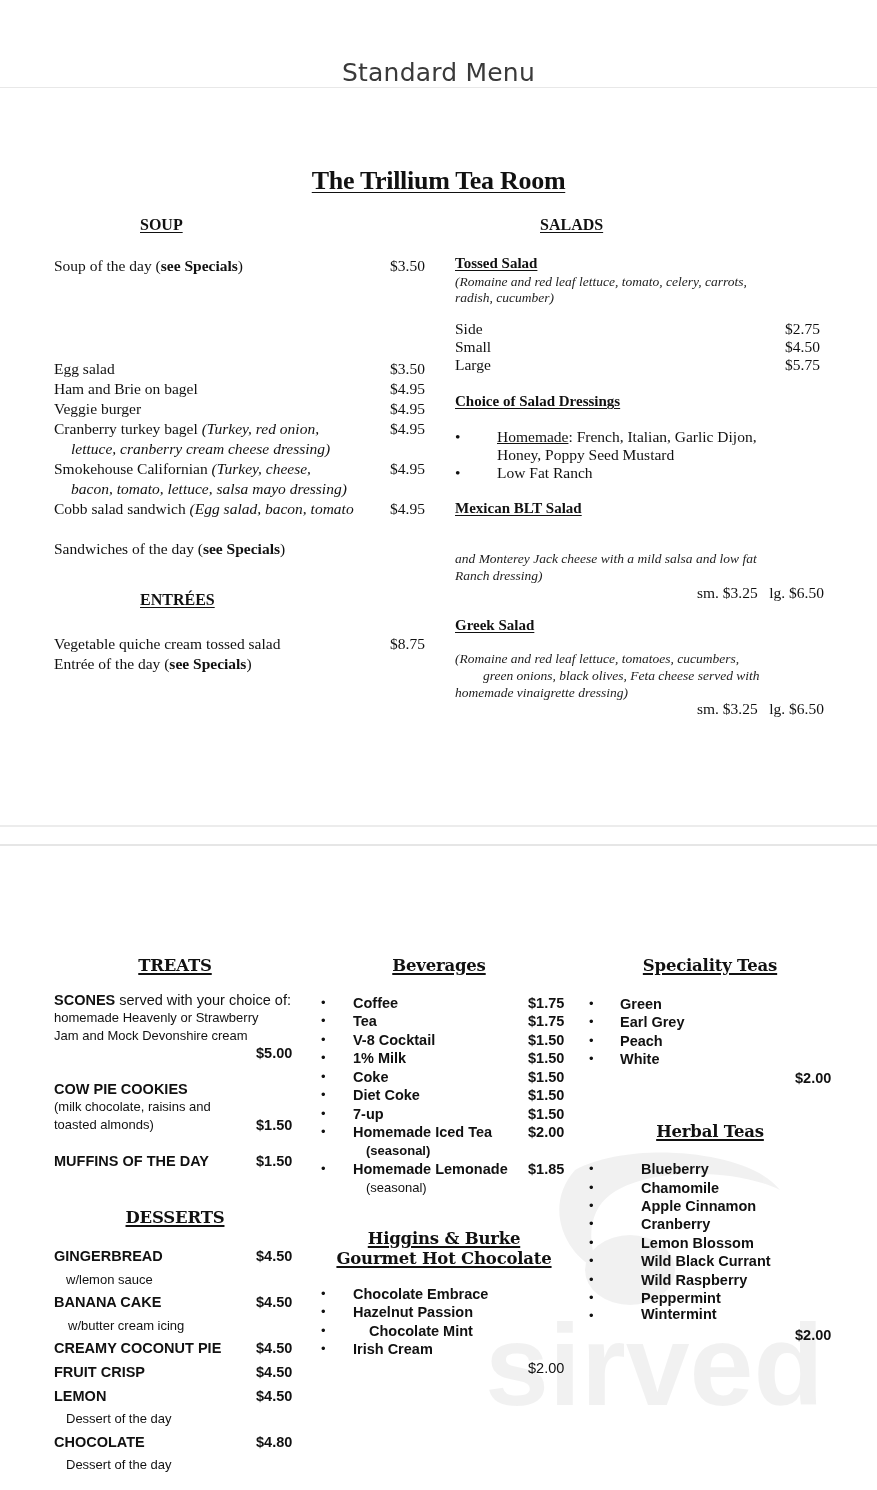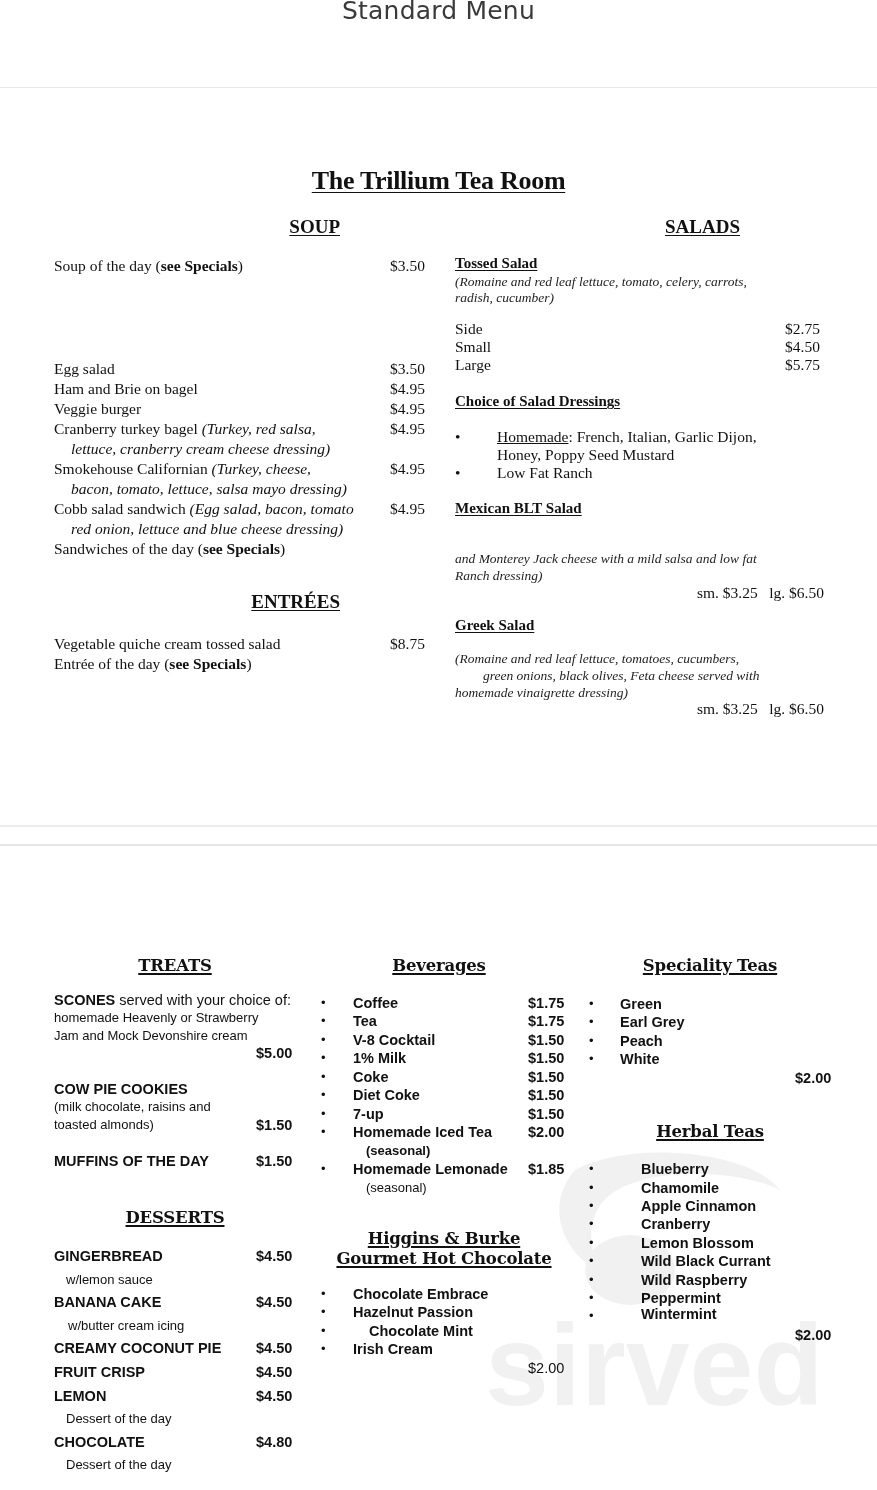--- a/index.html
+++ b/index.html
@@ -1,21 +1,21 @@
 <!DOCTYPE html>
 <html><head>
 <meta charset="utf-8">
 <style>
   * { margin: 0; padding: 0; box-sizing: border-box; }
   html, body { width: 877px; height: 1490px; background: #ffffff; overflow: hidden; }
   body { position: relative; color: #111; }
 
   .header {
     position: absolute; left: 0; top: 0; width: 877px; height: 88px;
-    display: flex; align-items: flex-start; justify-content: center;
+    display: flex; align-items: flex-end; justify-content: center;
     border-bottom: 1px solid #e8e8e8;
   }
   .header h1 {
     font-family: "DejaVu Sans", sans-serif; font-weight: 400;
     font-size: 25px; color: #3a3a3a; letter-spacing: 0.2px;
     margin-top: -4px;
   }
 
   .page1 { position: absolute; left: 0; top: 88px; width: 877px; height: 738px; }
   .divider1 { position: absolute; left: 0; top: 825px; width: 877px; height: 2px; background: #ececec; }
@@ -23,22 +23,22 @@
 
   .restaurant-title {
     position: absolute; left: 0; top: 78px; width: 877px; text-align: center;
     font-family: "Liberation Serif", serif; font-weight: 700; font-size: 26px;
     text-decoration: underline; text-decoration-thickness: 1px; text-underline-offset: 3px;
     letter-spacing: -0.3px;
   }
 
   .sec-head {
     position: absolute; font-family: "Liberation Serif", serif; font-weight: 700;
-    font-size: 19px; text-decoration: underline; text-decoration-thickness: 1px;
-    text-underline-offset: 2px; text-align: right;
+    font-size: 16px; text-decoration: underline; text-decoration-thickness: 1px;
+    text-underline-offset: 2px; text-align: left;
   }
 
   .row { position: absolute; font-family: "Liberation Serif", serif; font-size: 15.5px; line-height: 20px; white-space: nowrap; }
   .row .it { font-style: italic; }
   .row b { font-weight: 700; }
   .price { position: absolute; font-family: "Liberation Serif", serif; font-size: 15.5px; line-height: 20px; white-space: nowrap; }
   .sub-head { position: absolute; font-family: "Liberation Serif", serif; font-weight: 700; font-size: 15px; text-decoration: underline; text-decoration-thickness: 1px; text-underline-offset: 2px; }
   .desc { position: absolute; font-family: "Liberation Serif", serif; font-style: italic; font-size: 13.5px; line-height: 16.5px; color: #222; }
 
   
@@ -78,35 +78,34 @@
   <div class="row" style="left:54px; top:271px;">Egg salad</div>
   <div class="price" style="left:390px; top:271px;">$3.50</div>
 
   <div class="row" style="left:54px; top:291px;">Ham and Brie on bagel</div>
   <div class="price" style="left:390px; top:291px;">$4.95</div>
 
   <div class="row" style="left:54px; top:311px;">Veggie burger</div>
   <div class="price" style="left:390px; top:311px;">$4.95</div>
 
   <div class="row" style="left:54px; top:331px;">
-    <span>Cranberry turkey bagel </span><span class="it">(Turkey, red salsa,</span>
+    <span>Cranberry turkey bagel </span><span class="it">(Turkey, red onion,</span>
   </div>
   <div class="row it" style="left:71px; top:351px; font-style:italic;">lettuce, cranberry cream cheese dressing)</div>
   <div class="price" style="left:390px; top:331px;">$4.95</div>
 
   <div class="row" style="left:54px; top:371px;">
     <span>Smokehouse Californian </span><span class="it">(Turkey, cheese,</span>
   </div>
   <div class="row" style="left:71px; top:391px; font-style:italic;">bacon, tomato, lettuce, salsa mayo dressing)</div>
   <div class="price" style="left:390px; top:371px;">$4.95</div>
 
   <div class="row" style="left:54px; top:411px;">
     <span>Cobb salad sandwich </span><span class="it">(Egg salad, bacon, tomato</span>
   </div>
-  <div class="row" style="left:71px; top:431px; font-style:italic;">red onion, lettuce and blue cheese dressing)</div>
   <div class="price" style="left:390px; top:411px;">$4.95</div>
 
   <div class="row" style="left:54px; top:451px;">
     <span>Sandwiches of the day (</span><b>see Specials</b><span>)</span>
   </div>
 
   <div class="sec-head" style="left:140px; top:503px; width:200px;">ENTRÉES</div>
   <div class="row" style="left:54px; top:546px;">Vegetable quiche cream tossed salad</div>
   <div class="price" style="left:390px; top:546px;">$8.75</div>
   <div class="row" style="left:54px; top:566px;">

